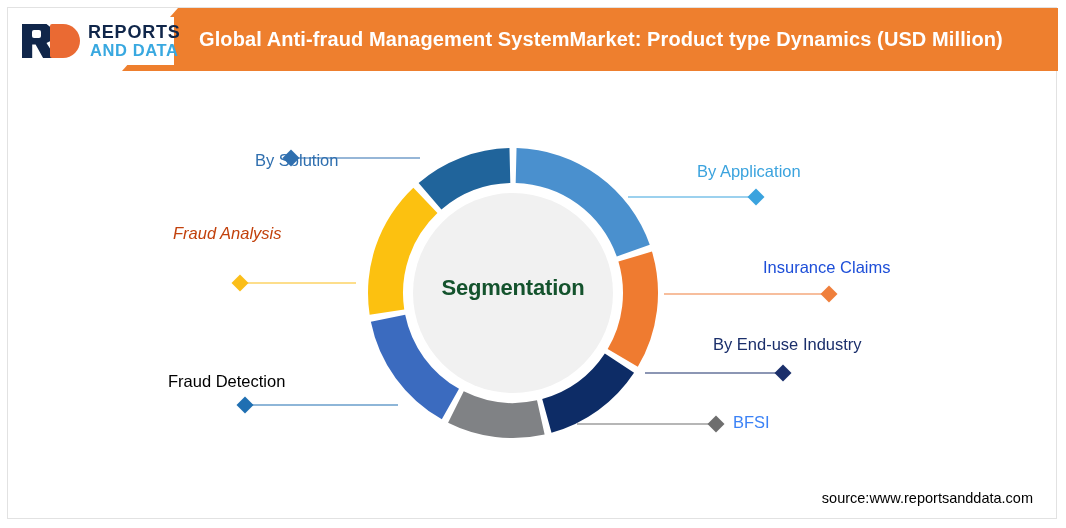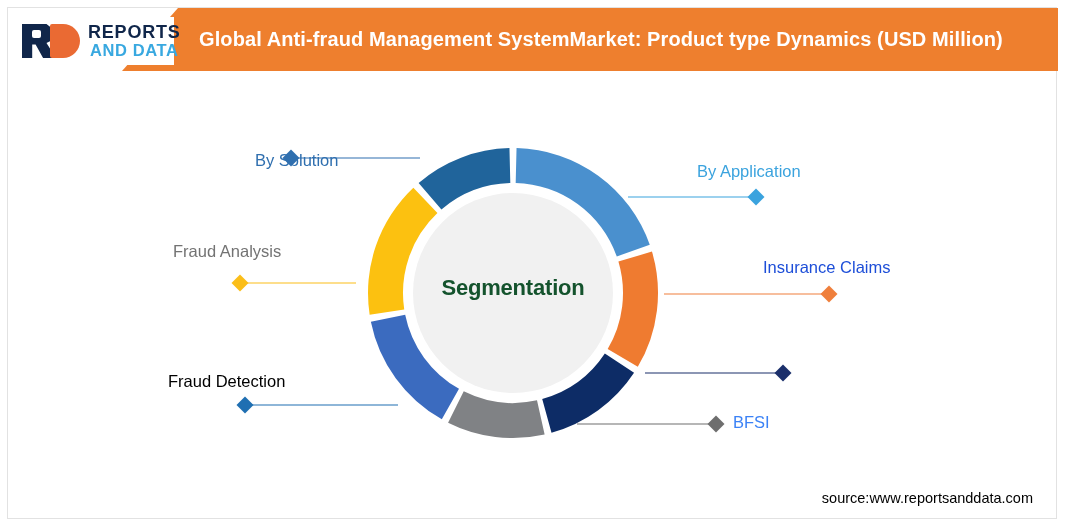--- a/index.html
+++ b/index.html
@@ -136,21 +136,21 @@
   }
 
   
   .callout {
     position: absolute;
     font-size: 16.5px;
     white-space: nowrap;
   }
   .cl-solution      { left: 255px; top: 127px; color: #2f6faf; margin-top: 24px; }
   .cl-application   { left: 697px; top: 162px; color: #3ba3de; }
-  .cl-fraud-analysis{ left: 173px; top: 242px; color: #737373; }
+  .cl-fraud-analysis{ left: 173px; top: 224px; color: #c2410c; font-style: italic; }
   .cl-insurance     { left: 763px; top: 258px; color: #1d4ed8; }
   .cl-enduse        { left: 713px; top: 335px; color: #1b2f6b; }
   .cl-detection     { left: 168px; top: 372px; color: #000000; }
   .cl-bfsi          { left: 733px; top: 413px; color: #3b82f6; }
 
   
   .source {
     position: absolute;
     right: 33px;
     bottom: 22px;
@@ -215,18 +215,19 @@
 
       <circle cx="513" cy="293" r="100" fill="#f1f1f1"></circle>
     </svg>
 
     <div class="center-label">Segmentation</div>
 
     <div class="callout cl-solution">By Solution</div>
     <div class="callout cl-application">By Application</div>
     <div class="callout cl-fraud-analysis">Fraud Analysis</div>
     <div class="callout cl-insurance">Insurance Claims</div>
+    <div class="callout cl-enduse">By End-use Industry</div>
     <div class="callout cl-detection">Fraud Detection</div>
     <div class="callout cl-bfsi">BFSI</div>
   </div>
 
   <div class="source">source:www.reportsanddata.com</div>
 </div>
 
 </body></html>

